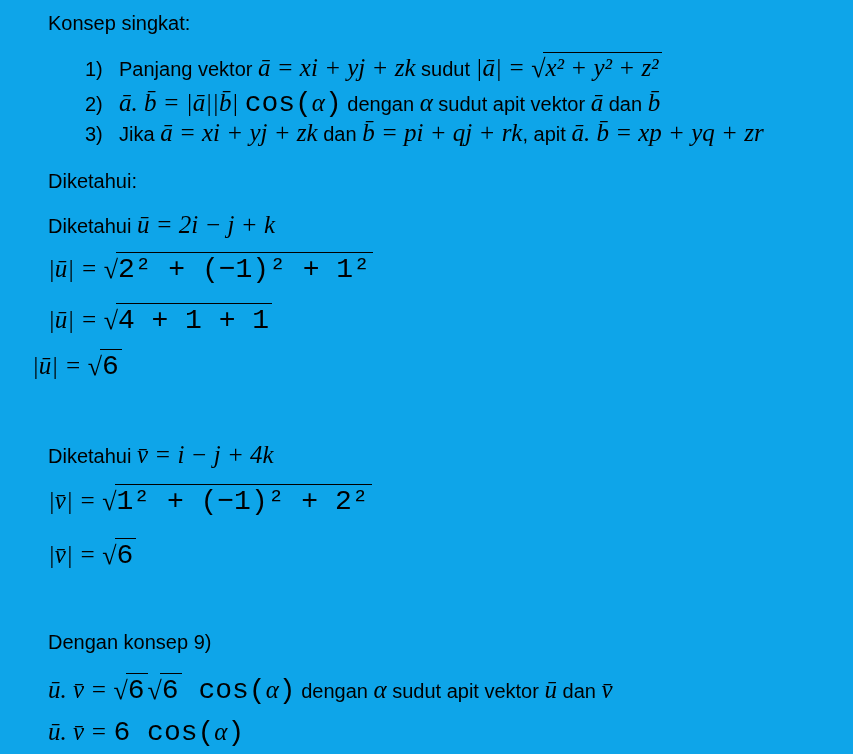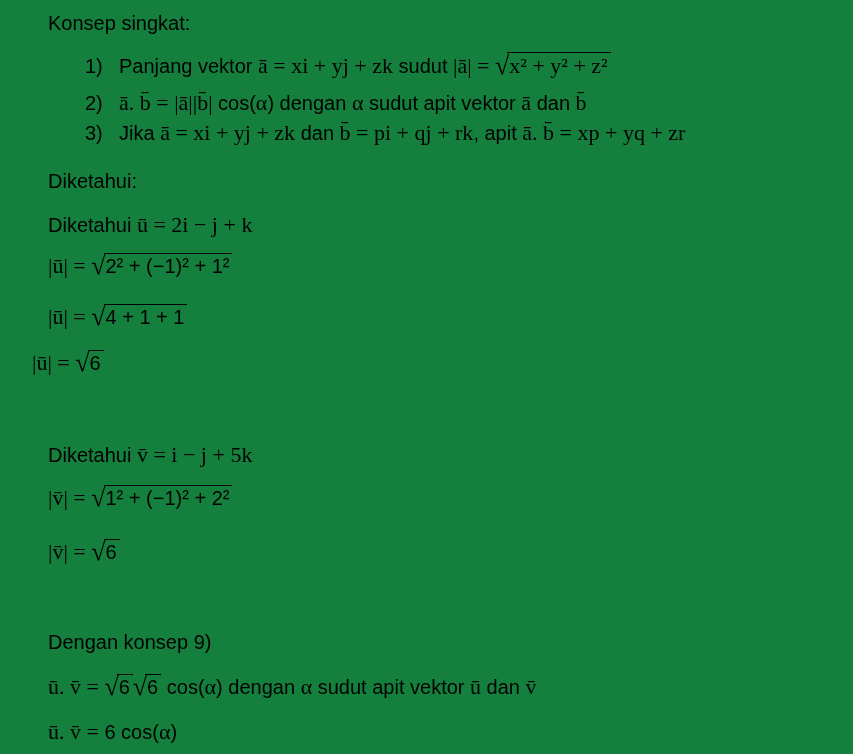--- a/index.html
+++ b/index.html
@@ -6,32 +6,32 @@
   html, body { background: #ffffff; }
   body {
     width: 853px; height: 754px;
     position: relative;
     overflow: hidden;
     font-family: "Liberation Sans", sans-serif;
     color: #000000;
   }
   .page {
     position: absolute; inset: 0;
-    background: #15803d;
+    background: #0ea5e9;
   }
   .line {
     position: absolute;
     white-space: nowrap;
     font-size: 20px;
     line-height: 27px;
     color: #000000;
   }
   .txt { font-family: "Liberation Sans", sans-serif; }
-  .mi  { font-family: "Liberation Serif", "DejaVu Serif", serif; font-size: 22px; }
-  .mu  { font-family: Liberation Sans, sans-serif; font-style: normal; font-size: 20px; }
+  .mi  { font-family: "Liberation Serif", "DejaVu Serif", serif; font-style: italic; font-size: 25px; }
+  .mu  { font-family: Liberation Mono, monospace; font-style: normal; font-size: 28px; }
   .listnum { display: inline-block; width: 34px; }
   .sqrt { white-space: nowrap; }
   .rad {
     font-family: "Liberation Serif", "DejaVu Serif", serif;
     font-style: normal;
     font-size: 26px;
     line-height: 1;
     vertical-align: -1px;
   }
   .rand {
@@ -58,21 +58,21 @@
   <div class="line" style="left:48px; top:168px"><span class="txt">Diketahui:</span></div>
 
   <div class="line" style="left:48px; top:211px"><span class="txt">Diketahui </span><span class="mi">ū = 2i − j + k</span></div>
 
   <div class="line" style="left:48px; top:252px"><span class="mi">|ū| = </span><span class="sqrt"><span class="rad">√</span><span class="rand mu">2² + (−1)² + 1²</span></span></div>
 
   <div class="line" style="left:48px; top:303px"><span class="mi">|ū| = </span><span class="sqrt"><span class="rad">√</span><span class="rand mu">4 + 1 + 1</span></span></div>
 
   <div class="line" style="left:32px; top:349px"><span class="mi">|ū| = </span><span class="sqrt"><span class="rad">√</span><span class="rand mu">6</span></span></div>
 
-  <div class="line" style="left:48px; top:441px"><span class="txt">Diketahui </span><span class="mi">v̄ = i − j + 5k</span></div>
+  <div class="line" style="left:48px; top:441px"><span class="txt">Diketahui </span><span class="mi">v̄ = i − j + 4k</span></div>
 
   <div class="line" style="left:48px; top:484px"><span class="mi">|v̄| = </span><span class="sqrt"><span class="rad">√</span><span class="rand mu">1² + (−1)² + 2²</span></span></div>
 
   <div class="line" style="left:48px; top:538px"><span class="mi">|v̄| = </span><span class="sqrt"><span class="rad">√</span><span class="rand mu">6</span></span></div>
 
   <div class="line" style="left:48px; top:629px"><span class="txt">Dengan konsep 9)</span></div>
 
   <div class="line" style="left:48px; top:673px"><span class="mi">ū. v̄ = </span><span class="sqrt"><span class="rad">√</span><span class="rand mu">6</span></span><span class="sqrt"><span class="rad">√</span><span class="rand mu">6</span></span><span class="mu"> cos(</span><span class="mi">α</span><span class="mu">)</span><span class="txt"> dengan </span><span class="mi">α</span><span class="txt"> sudut apit vektor </span><span class="mi">ū</span><span class="txt"> dan </span><span class="mi">v̄</span></div>
 
   <div class="line" style="left:48px; top:718px"><span class="mi">ū. v̄ = </span><span class="mu">6 </span><span class="mu">cos(</span><span class="mi">α</span><span class="mu">)</span></div>

